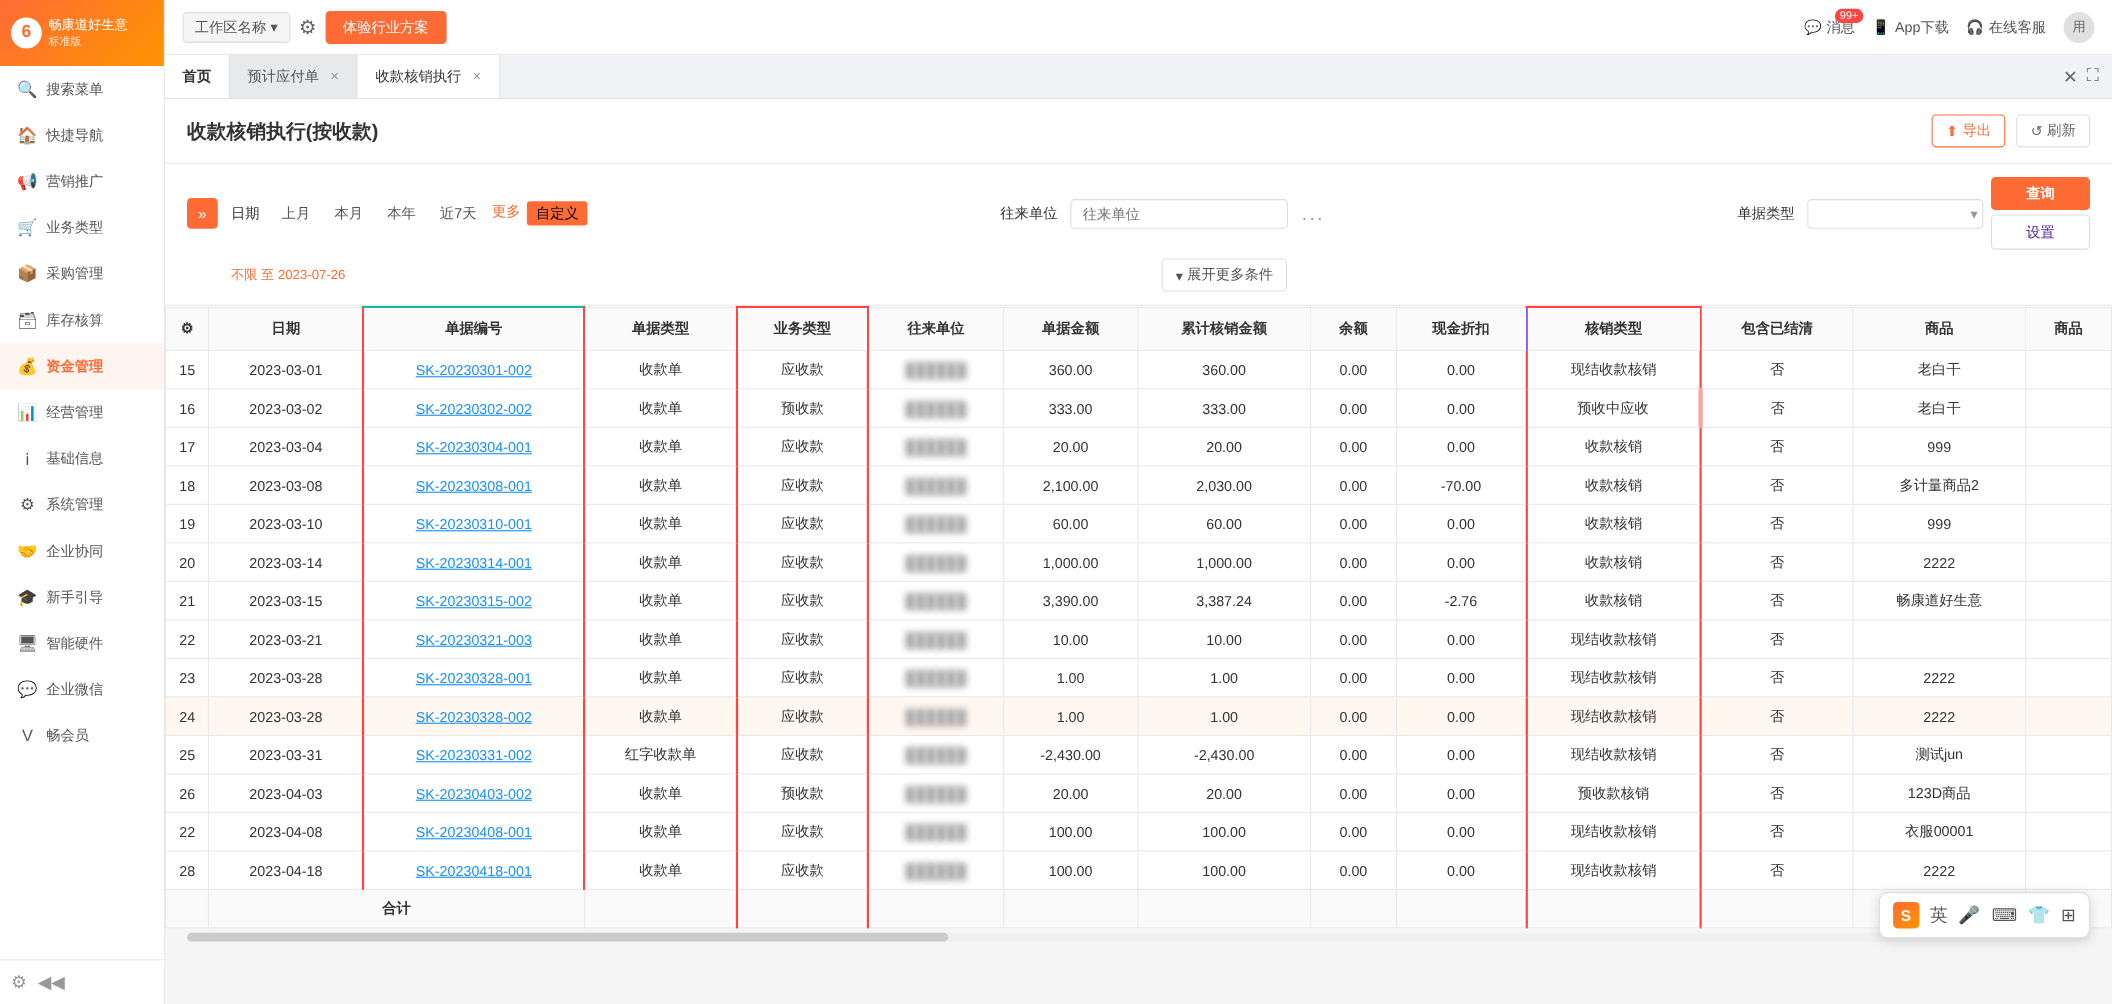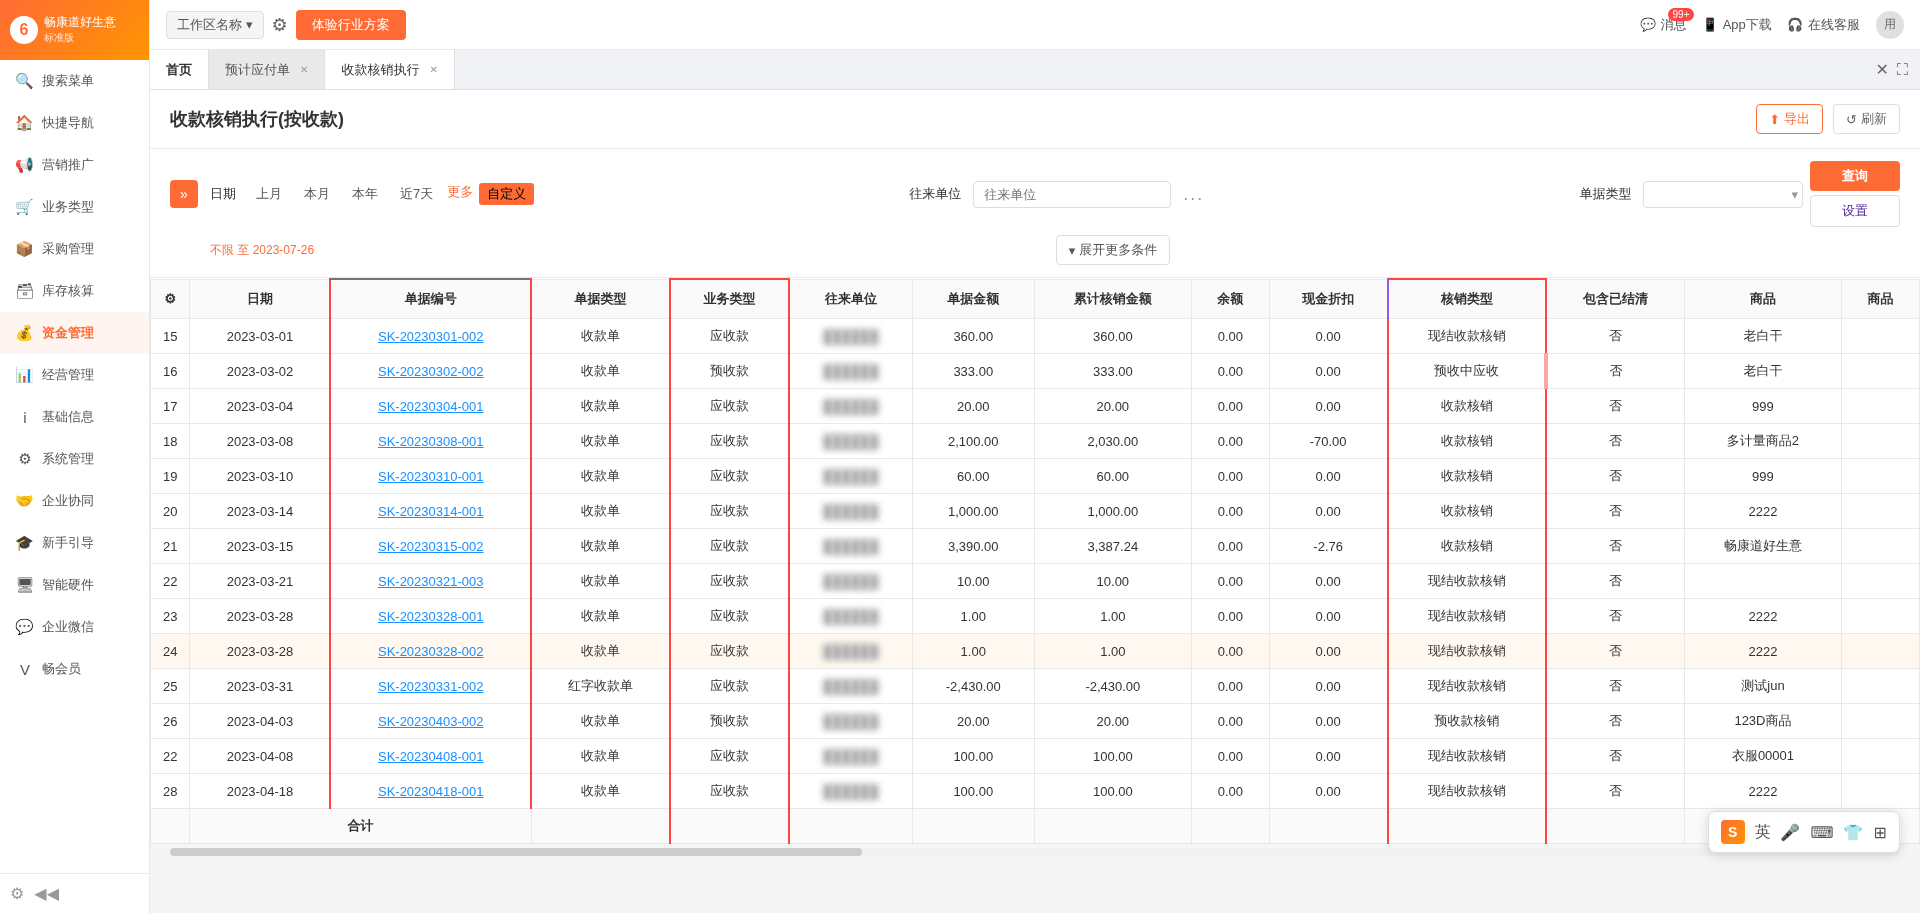--- a/index.html
+++ b/index.html
@@ -491,21 +491,21 @@
     </div>
 
     <div class="table-container">
       <table class="data-table">
         <thead>
           <tr>
             <th style="width:36px;">
               <span>⚙</span>
             </th>
             <th>日期</th>
-            <th style="border-left:2px solid #ff4444; border-right:2px solid #ff4444; border-top:2px solid #737373;margin-top:30px;">单据编号</th>
+            <th style="border-left:2px solid #ff4444; border-right:2px solid #ff4444; border-top:2px solid #14b8a6;margin-top:30px;">单据编号</th>
             <th>单据类型</th>
             <th style="border-left:2px solid #ff4444; border-right:2px solid #ff4444; border-top:2px solid #ff4444;">业务类型</th>
             <th>往来单位</th>
             <th>单据金额</th>
             <th>累计核销金额</th>
             <th>余额</th>
             <th>现金折扣</th>
             <th style="border-left:2px solid #8b5cf6; border-right:2px solid #ff4444; border-top:2px solid #ff4444;">核销类型</th>
             <th>包含已结清</th>
             <th>商品</th>

